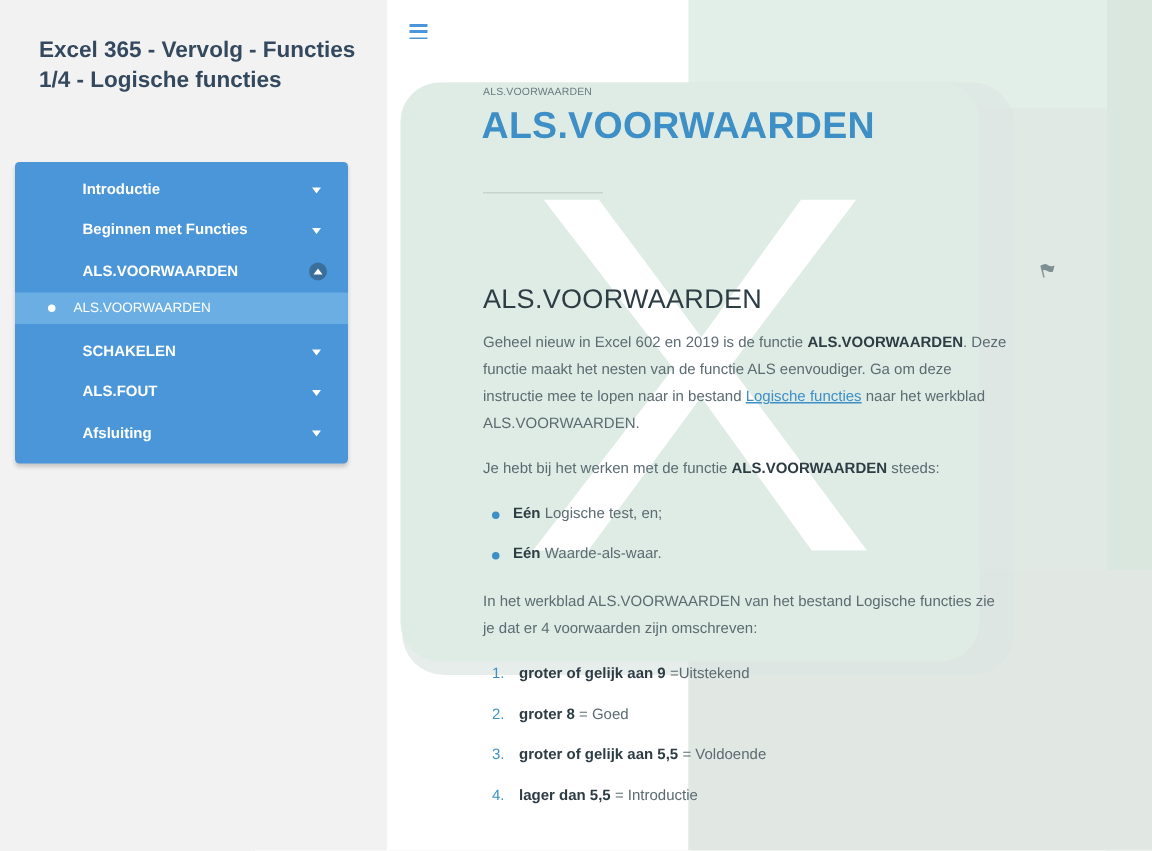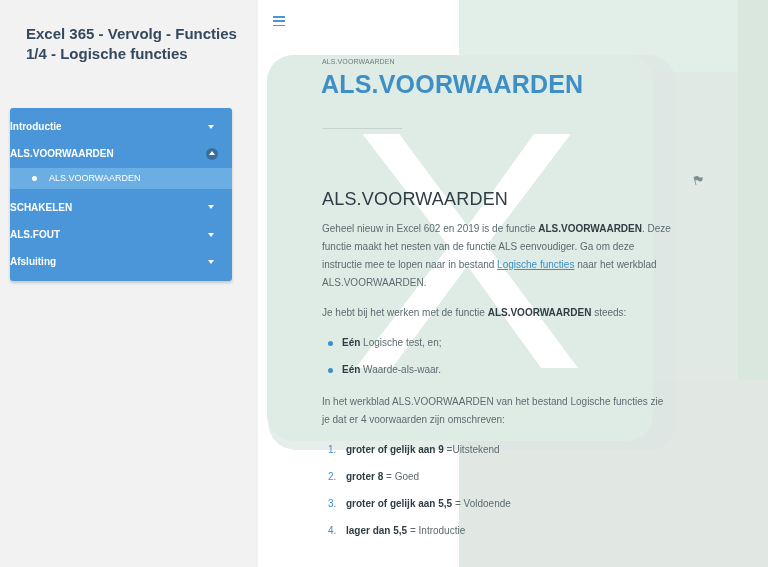--- a/index.html
+++ b/index.html
@@ -20,22 +20,23 @@
       font-size: 15px; font-weight: bold; line-height: 20px; color: #34495e;
     }
     .nav {
       position: absolute; left: 10px; top: 108px; width: 222px;
       background: #4a96d8; border-radius: 3px;
       box-shadow: 0 2px 3px rgba(0,0,0,0.18);
       padding: 5px 0 6px 0;
     }
     .nav-item {
       position: relative; height: 27.3px; display: flex; align-items: center;
-      padding-left: 0; color: #fff; font-size: 10px; font-weight: bold;
+      padding-left: 13px; color: #fff; font-size: 10px; font-weight: bold;
       cursor: pointer;
+      margin-left: 32px;
     }
     .nav-item .caret {
       position: absolute; right: 18px; top: 50%; margin-top: -2px;
       width: 0; height: 0;
       border-left: 3px solid transparent; border-right: 3px solid transparent;
       border-top: 4px solid #ffffff;
     }
     .nav-item .caret-up-wrap {
       position: absolute; right: 14px; top: 50%; margin-top: -6px;
       width: 12px; height: 12px; border-radius: 50%; background: #3a6f9c;
@@ -139,20 +140,24 @@
   </style>
 </head>
 <body>
 
 <div class="sidebar">
   <div class="course-title">Excel 365 - Vervolg - Functies 1/4 - Logische functies</div>
 
   <nav class="nav">
     <div class="nav-item">
       <span>Introductie</span>
+      <span class="caret"></span>
+    </div>
+    <div class="nav-item">
+      <span>Beginnen met Functies</span>
       <span class="caret"></span>
     </div>
     <div class="nav-item">
       <span>ALS.VOORWAARDEN</span>
       <span class="caret-up-wrap">
           <span class="caret-up"></span>
         </span>
     </div>
     <div class="nav-sub">
       <span class="dot"></span>

